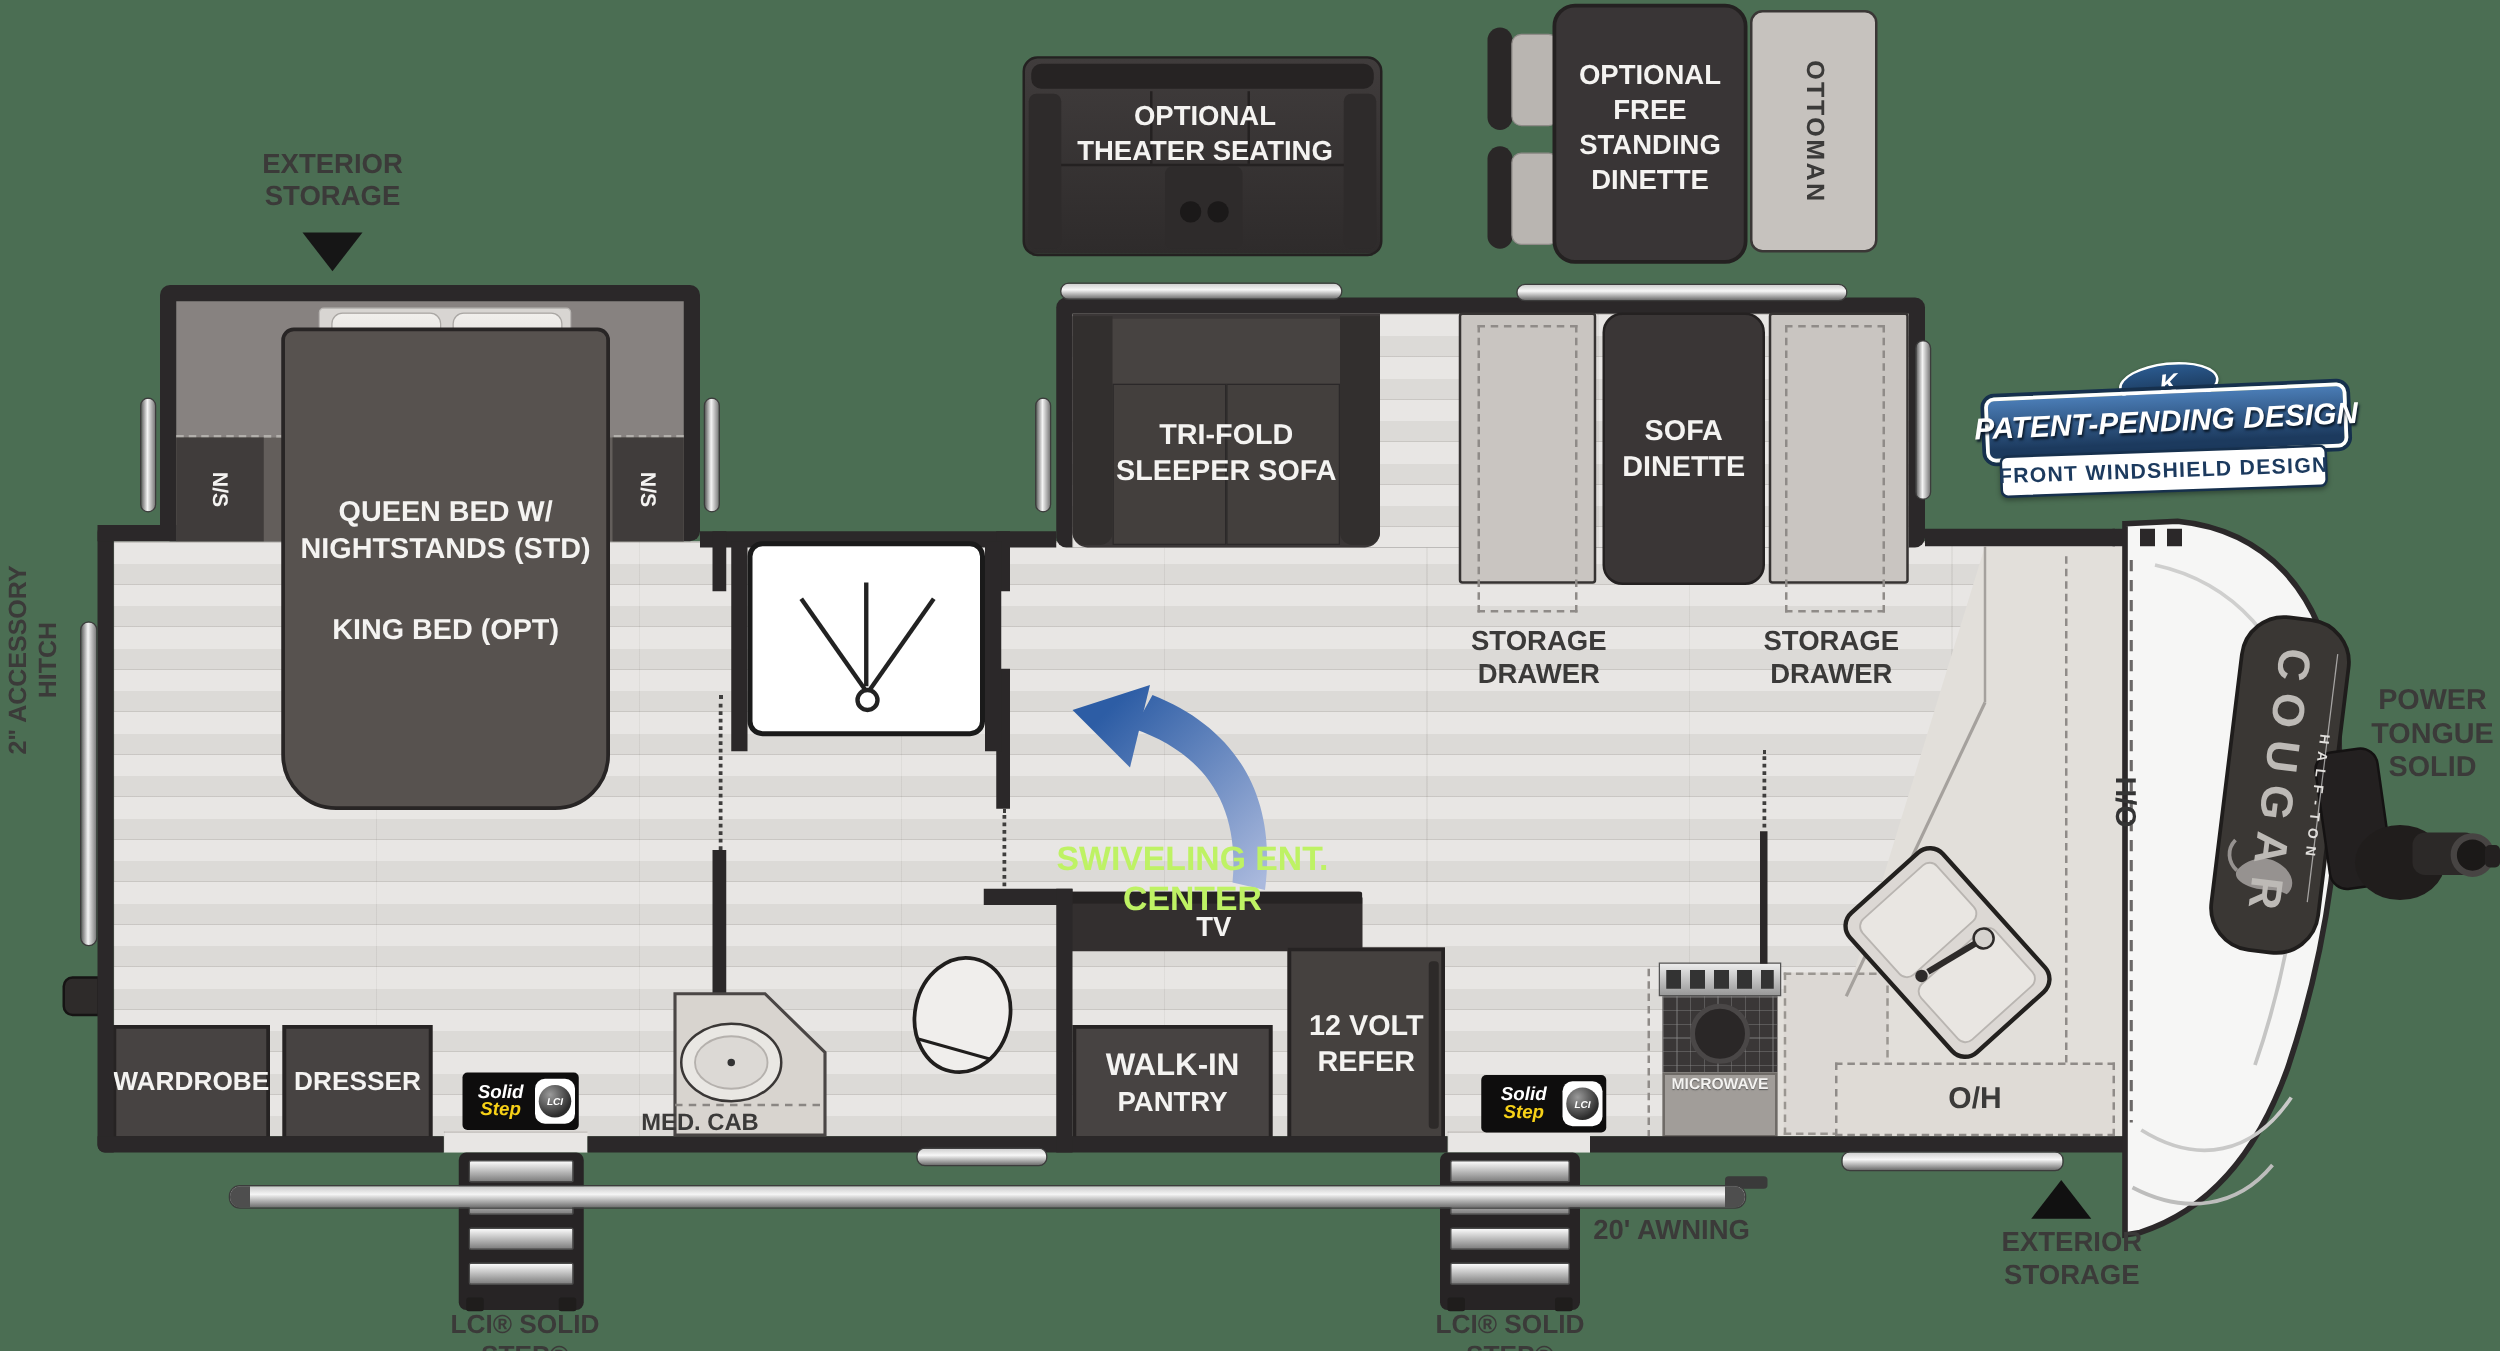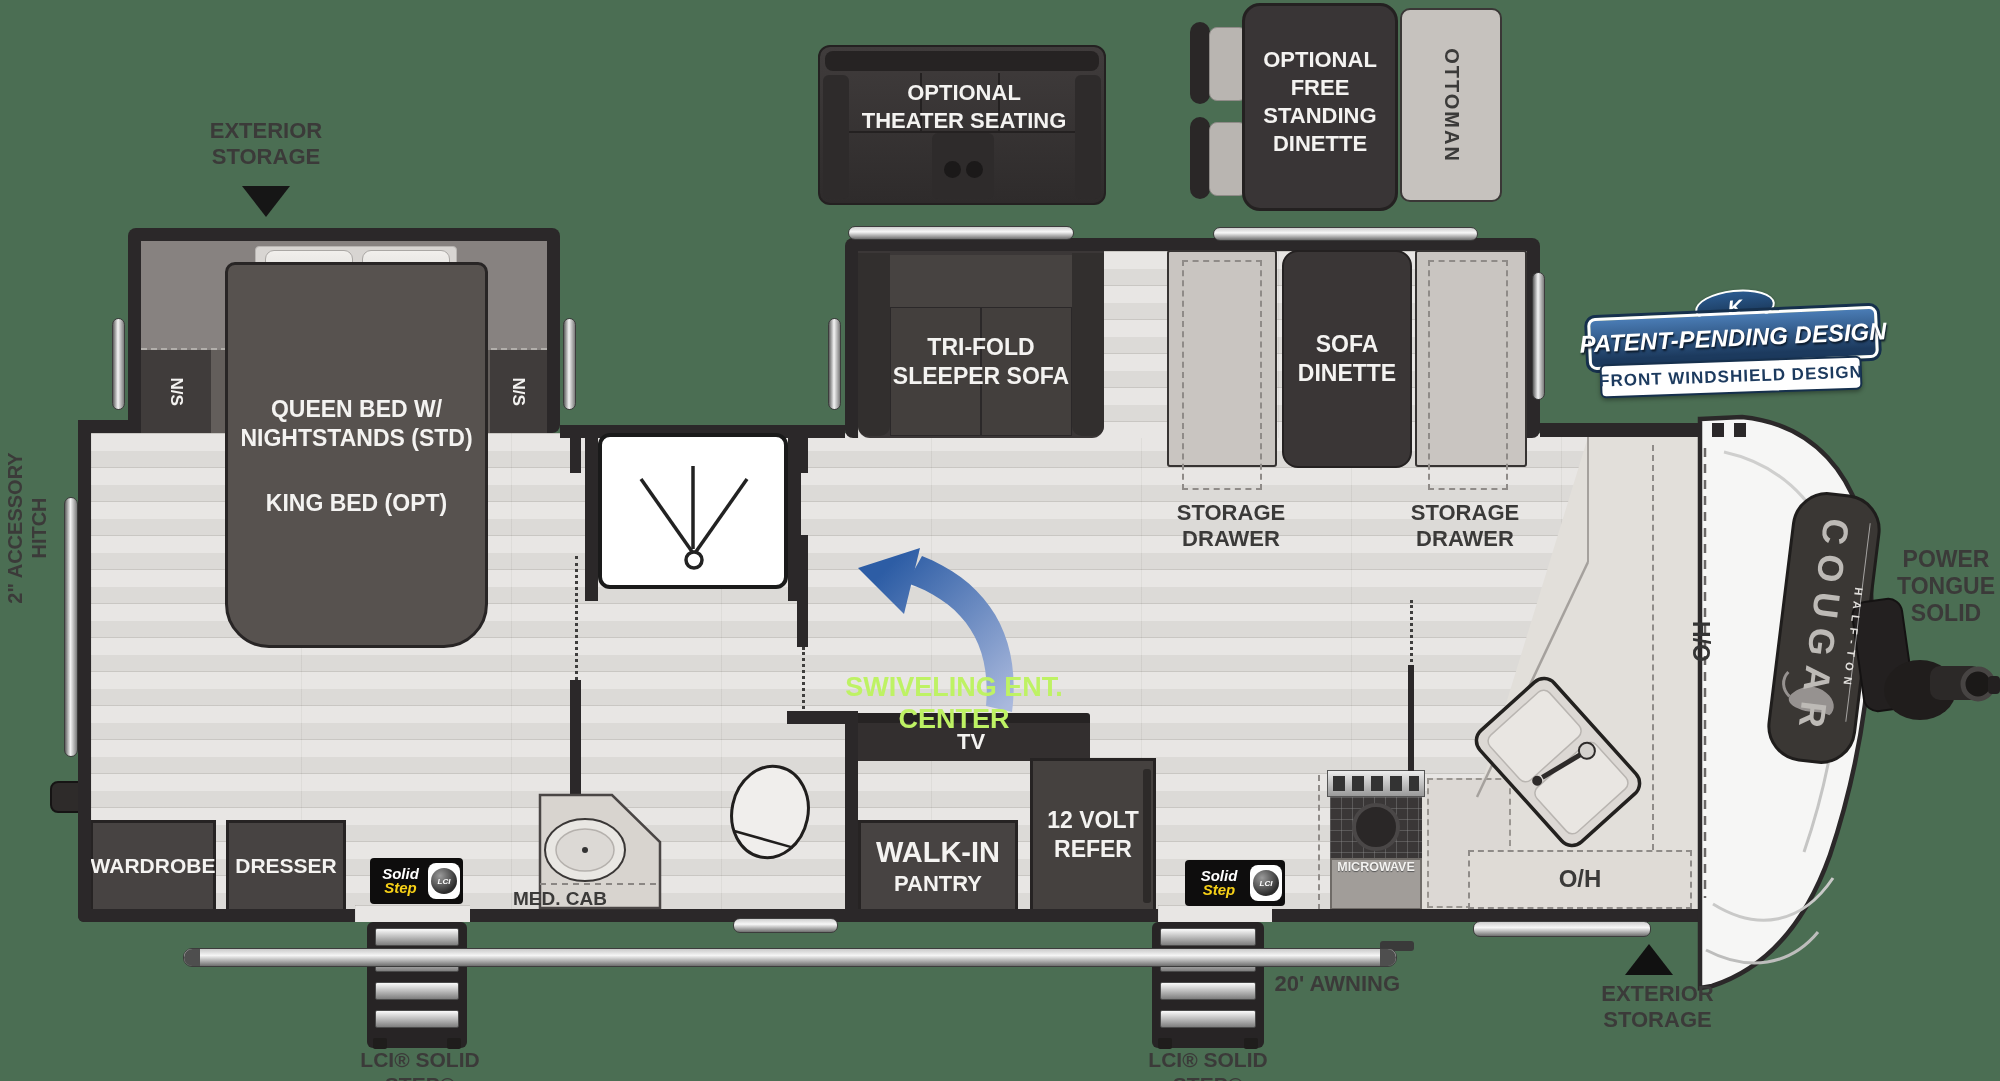--- a/index.html
+++ b/index.html
@@ -201,21 +201,21 @@
       </div>
   </div>
 
   <div class="lbl" style="left:495px;top:888px;width:130px;font-size:19px;z-index:41;">MED. CAB</div>
 
   <div class="abs" style="left:852px;top:713px;width:238px;height:48px;background:#332f2f;border-top:10px solid #262323;border-radius:3px;z-index:16;display:flex;align-items:center;justify-content:center;box-sizing:border-box;">
     <span class="wtxt" style="font-size:22px;">TV</span>
   </div>
 
   <div class="dark-box" style="left:858px;top:820px;width:160px;height:92px;">
-    <span class="wtxt" style="font-size:29px;">WALK-IN</span>
+    <span class="wtxt" style="font-size:25px;">WALK-IN</span>
     <span class="wtxt" style="font-size:22px;">PANTRY</span>
   </div>
 
   <div class="dark-box" style="left:1030px;top:758px;width:126px;height:154px;background:#45413f;">
     <div class="abs" style="left:110px;top:8px;width:8px;height:134px;background:#2d2a29;border-radius:3px;"></div>
     <span class="wtxt" style="font-size:23px;">12 VOLT</span>
     <span class="wtxt" style="font-size:23px;">REFER</span>
   </div>
 
   <div class="abs" style="left:1318px;top:775px;width:0;height:135px;border-left:2px dashed #8f8b88;z-index:15;"></div>

